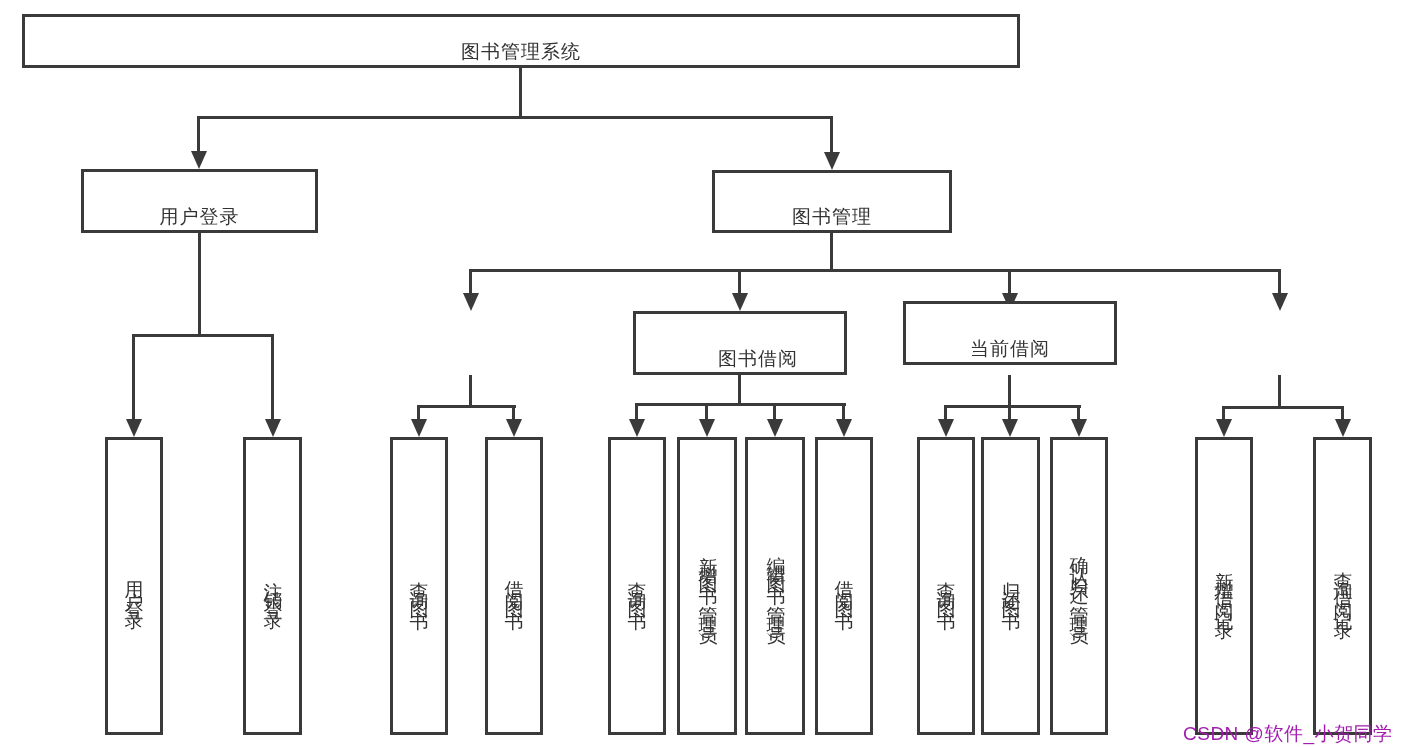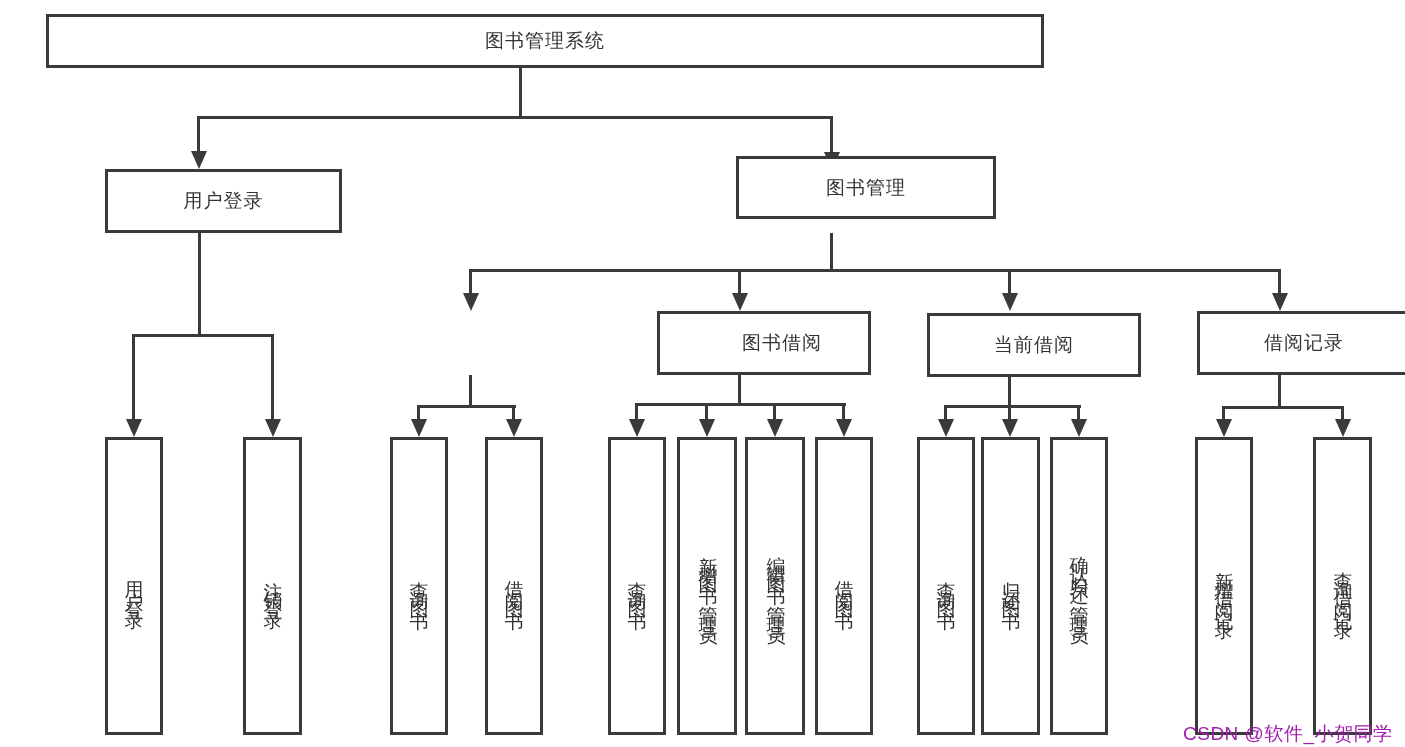--- a/index.html
+++ b/index.html
@@ -3,22 +3,22 @@
 <meta charset="utf-8">
 <style>
   html,body{margin:0;padding:0;background:#ffffff;}
   .canvas{
     position:relative;width:1405px;height:747px;background:#ffffff;overflow:hidden;
     font-family:"Liberation Sans","DejaVu Sans",sans-serif;
   }
   .hbox{
     position:absolute;box-sizing:border-box;
     border:3px solid #3a3a3a;background:#ffffff;
-    display:flex;align-items:center;justify-content:center;
-    font-size:19px;color:#333333;letter-spacing:1px;white-space:nowrap;margin-left:24px;
+    display:flex;align-items:flex-end;justify-content:center;
+    font-size:19px;color:#333333;letter-spacing:1px;white-space:nowrap;
   }
   .vbox{
     position:absolute;box-sizing:border-box;
     border:3px solid #3a3a3a;background:#ffffff;
     writing-mode:vertical-rl;text-align:center;
     font-size:19px;color:#333333;letter-spacing:10px;
     line-height:52px;
   }
   .line{position:absolute;background:#3a3a3a;}
   .arrowhead{
@@ -43,21 +43,21 @@
   <div class="line" style="left:519px;top:68px;width:3px;height:50px;"></div>
   <div class="line" style="left:198px;top:116px;width:634px;height:3px;"></div>
   <div class="line" style="left:197px;top:116px;width:3px;height:38px;"></div>
   <div class="arrowhead" style="left:191px;top:151px;"></div>
   <div class="line" style="left:830px;top:116px;width:3px;height:38px;"></div>
   <div class="arrowhead" style="left:824px;top:152px;"></div>
 
   <div class="hbox" style="left:81px;top:169px;width:237px;height:64px;">
     <span>用户登录</span>
   </div>
-  <div class="hbox" style="left:712px;top:156px;width:260px;height:63px;">
+  <div class="hbox" style="left:712px;top:170px;width:240px;height:63px;">
     <span>图书管理</span>
   </div>
 
   <div class="line" style="left:198px;top:233px;width:3px;height:104px;"></div>
   <div class="line" style="left:133px;top:334px;width:141px;height:3px;"></div>
   <div class="line" style="left:132px;top:334px;width:3px;height:88px;"></div>
   <div class="arrowhead" style="left:126px;top:419px;"></div>
   <div class="line" style="left:271px;top:334px;width:3px;height:88px;"></div>
   <div class="arrowhead" style="left:265px;top:419px;"></div>
 
@@ -68,25 +68,22 @@
   <div class="line" style="left:738px;top:269px;width:3px;height:28px;"></div>
   <div class="arrowhead" style="left:732px;top:293px;"></div>
   <div class="line" style="left:1008px;top:269px;width:3px;height:28px;"></div>
   <div class="arrowhead" style="left:1002px;top:293px;"></div>
   <div class="line" style="left:1278px;top:269px;width:3px;height:28px;"></div>
   <div class="arrowhead" style="left:1272px;top:293px;"></div>
 
   <div class="hbox" style="left:633px;top:311px;width:214px;height:64px;padding-left:36px;">
     <span>图书借阅</span>
   </div>
-  <div class="hbox" style="left:903px;top:313px;width:214px;height:64px;">
+  <div class="hbox" style="left:903px;top:301px;width:214px;height:64px;">
     <span>当前借阅</span>
-  </div>
-  <div class="hbox" style="left:1173px;top:311px;width:214px;height:64px;">
-    <span>借阅记录</span>
   </div>
 
   <div class="line" style="left:469px;top:375px;width:3px;height:33px;"></div>
   <div class="line" style="left:418px;top:405px;width:98px;height:3px;"></div>
   <div class="line" style="left:417px;top:405px;width:3px;height:18px;"></div>
   <div class="arrowhead" style="left:411px;top:419px;"></div>
   <div class="line" style="left:512px;top:405px;width:3px;height:18px;"></div>
   <div class="arrowhead" style="left:506px;top:419px;"></div>
 
   <div class="line" style="left:738px;top:375px;width:3px;height:31px;"></div>

